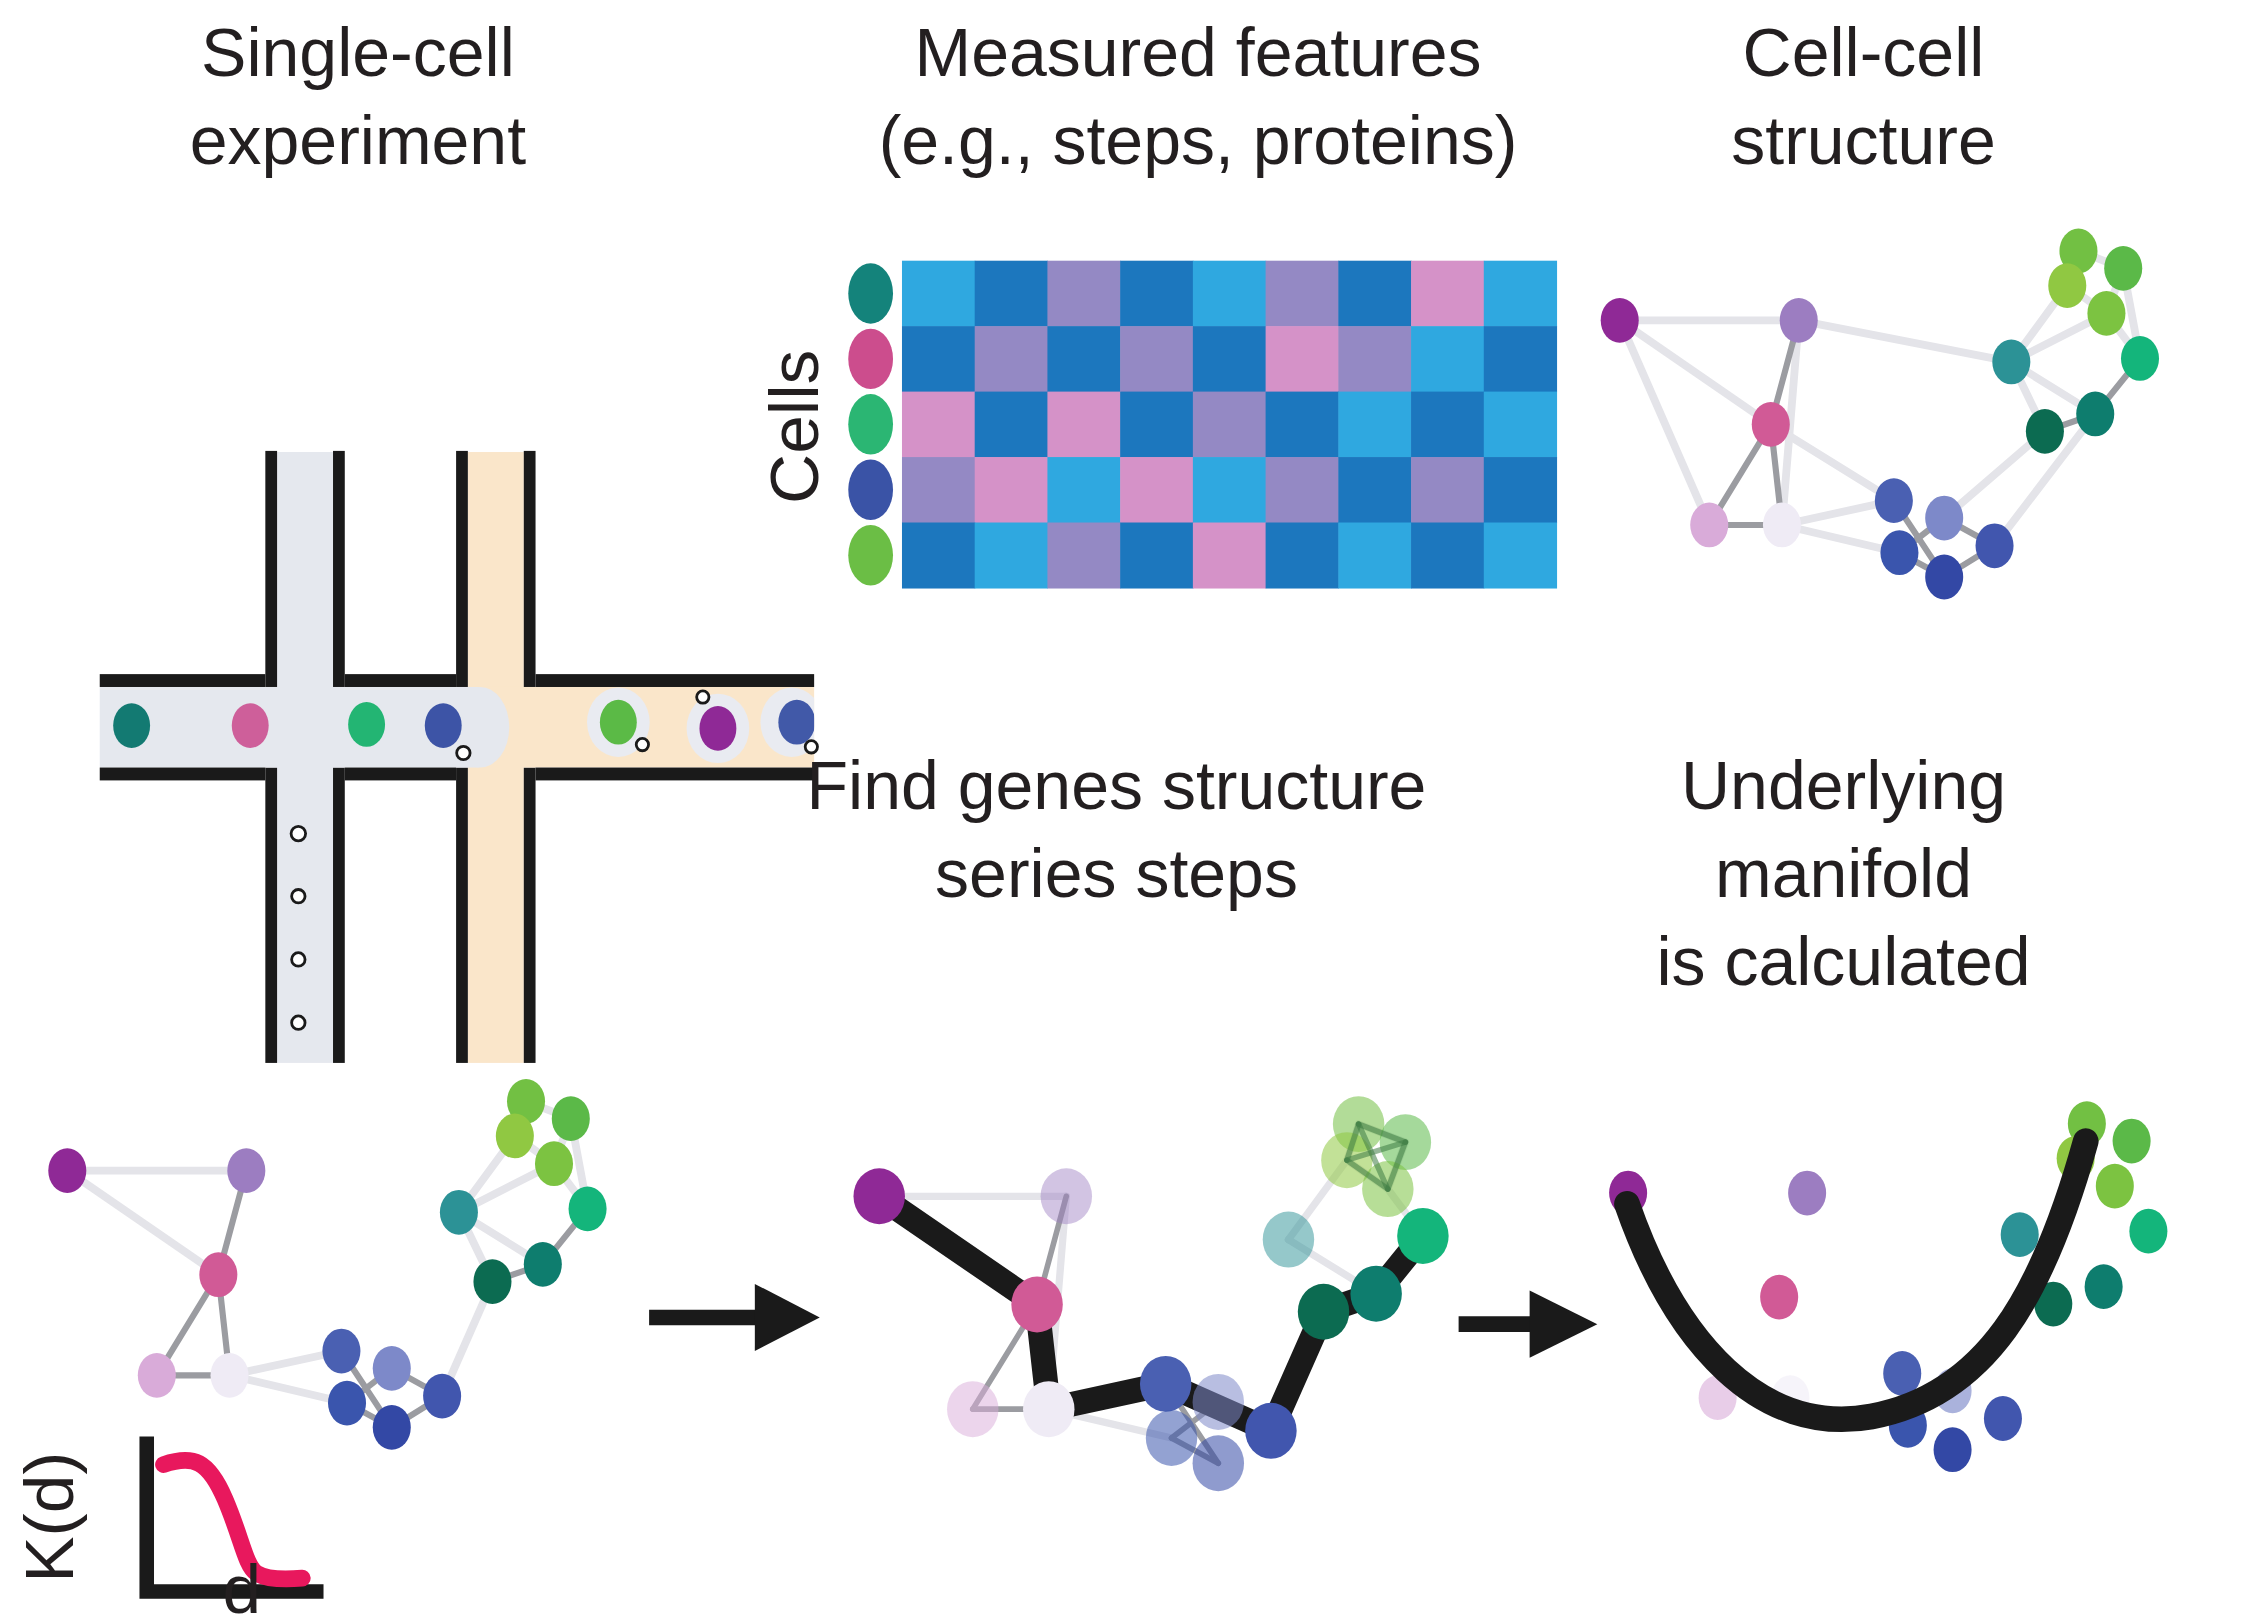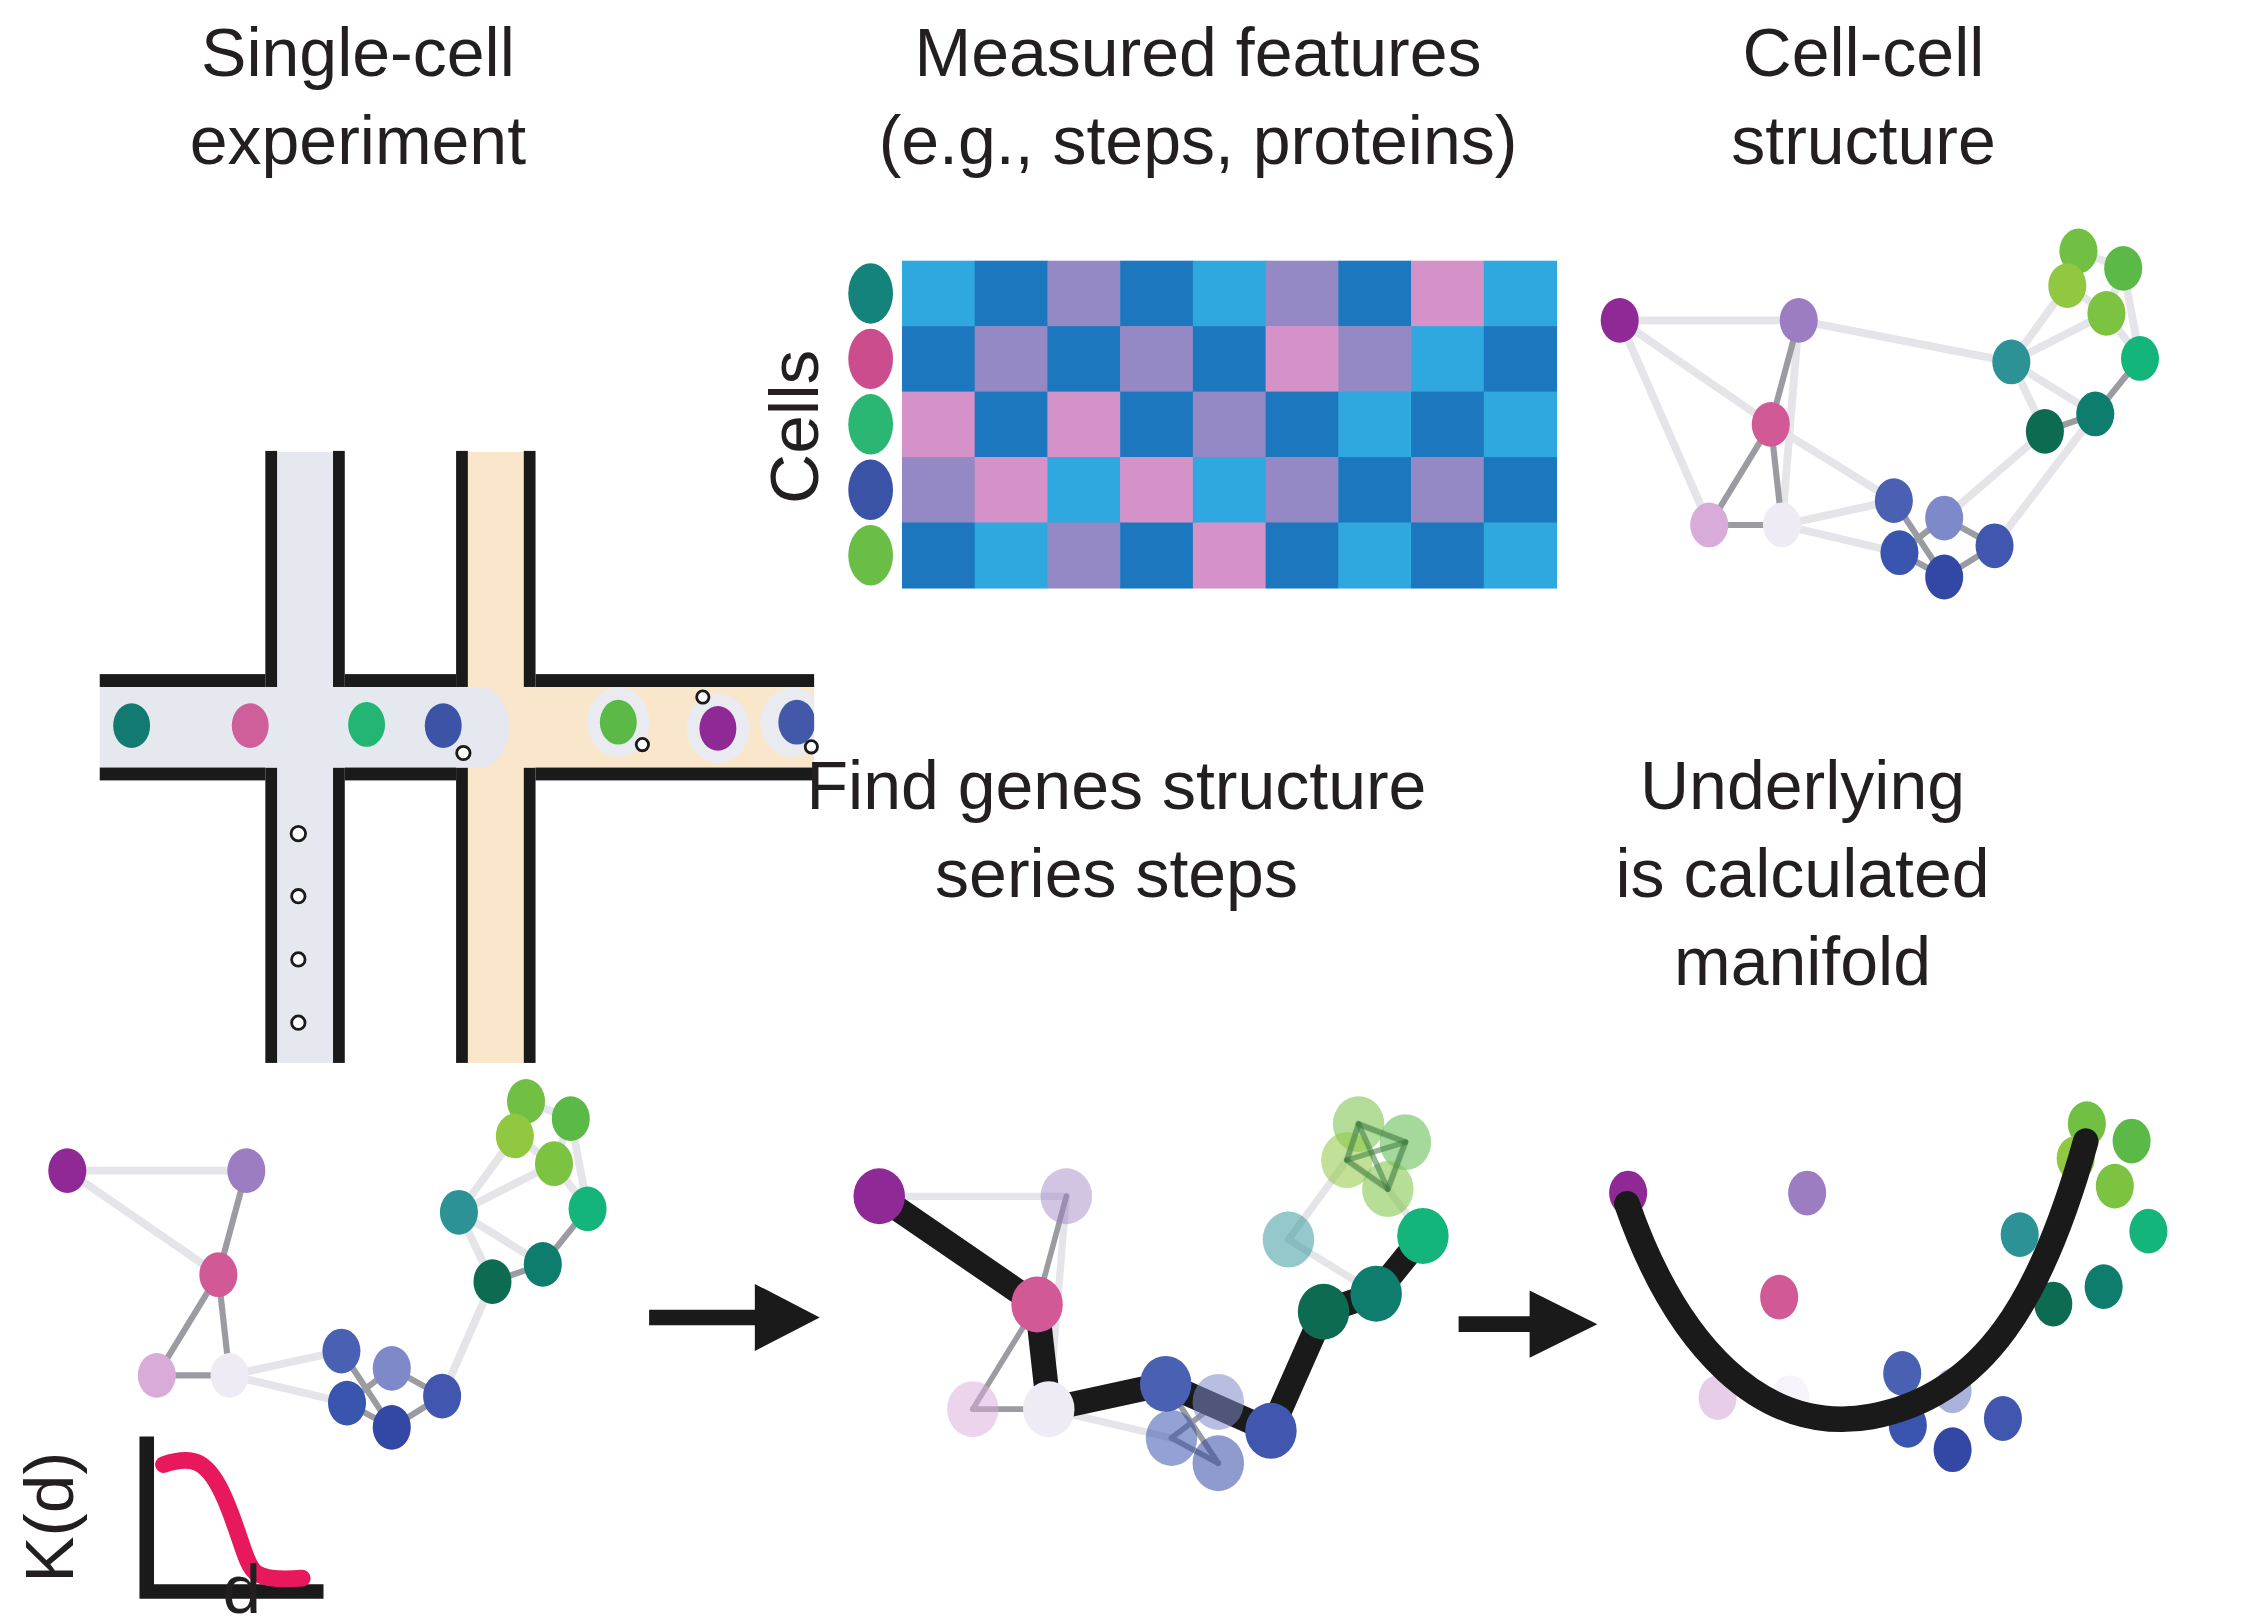--- a/index.html
+++ b/index.html
@@ -308,20 +308,20 @@
 </div>
 <div class="heading" style="left:1500px;top:7.8px;width:727px;">
   <div>Cell-cell</div>
   <div>structure</div>
   <div></div>
 </div>
 <div class="heading" style="left:736px;top:741px;width:761px;">
   <div>Find genes structure</div>
   <div>series steps</div>
 </div>
-<div class="heading" style="left:1439px;top:741px;width:727px;">
+<div class="heading" style="left:1480px;top:741px;width:727px;">
   <div>Underlying</div>
+  <div>manifold</div>
   <div>is calculated</div>
-  <div>manifold</div>
 </div>
 
 </div>
 
 
 </body></html>

